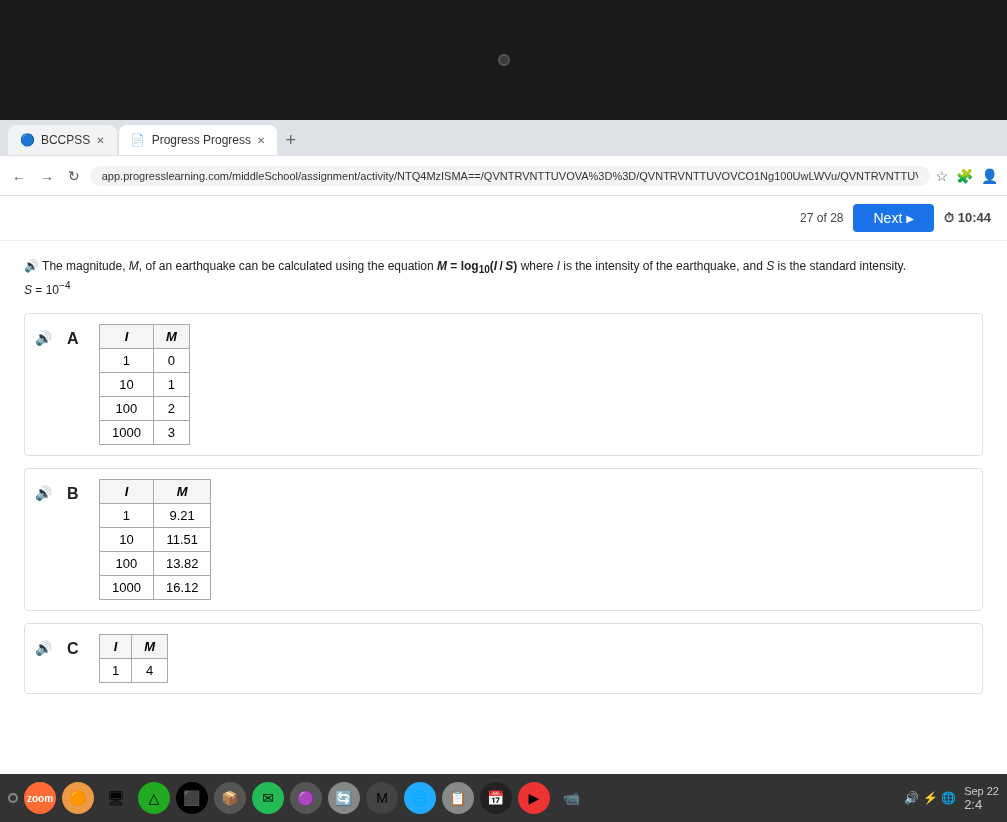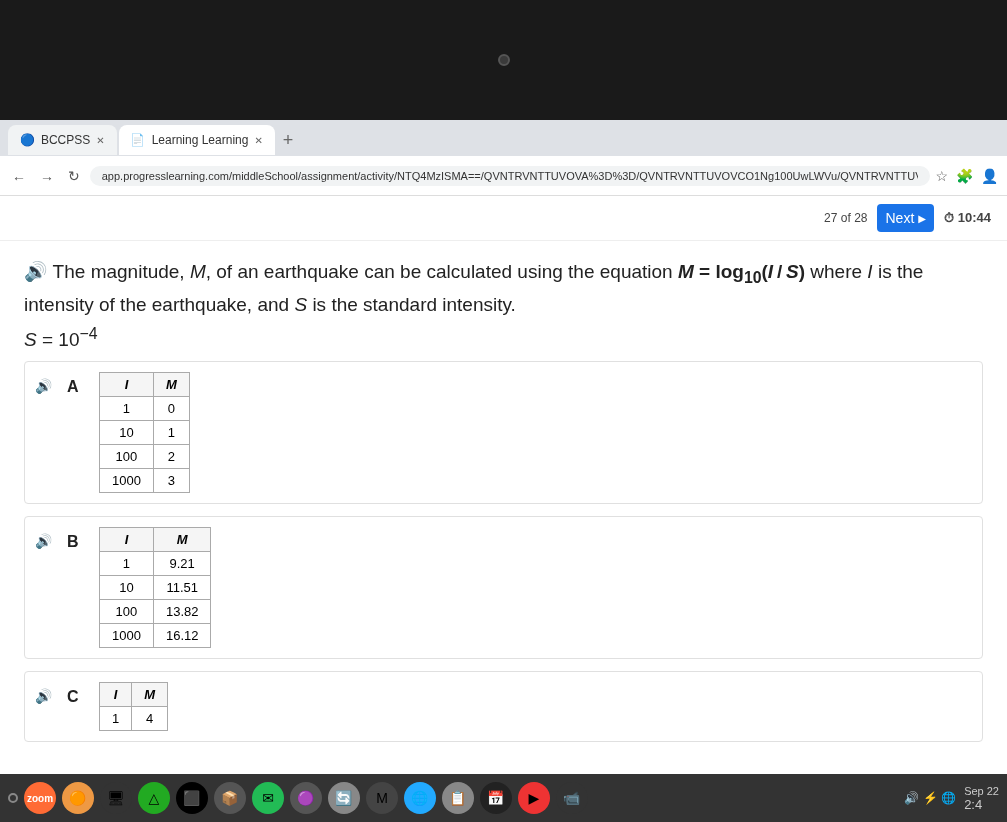--- a/index.html
+++ b/index.html
@@ -129,21 +129,21 @@
       gap: 10px;
     }
     .progress-text {
       font-size: 12px;
       color: #444;
     }
     .next-btn {
       background: #1a73e8;
       color: white;
       border: none;
-      padding: 6px 8px;
+      padding: 6px 20px;
       border-radius: 4px;
       font-size: 14px;
       cursor: pointer;
       display: flex;
       align-items: center;
       gap: 4px;
     }
     .next-btn::after {
       content: '▶';
       font-size: 10px;
@@ -155,24 +155,24 @@
       align-items: center;
       gap: 4px;
       font-weight: bold;
     }
 
     
     .question-area {
       padding: 16px 24px;
     }
     .question-text {
-      font-size: 19px;
+      font-size: 12px;
       color: #222;
       line-height: 1.6;
-      margin-bottom: 6px;
+      margin-bottom: 12px;
     }
     .which-text {
       font-size: 14px;
       color: #222;
       margin-bottom: 16px;
     }
 
     
     .answer-option {
       display: flex;
@@ -272,21 +272,21 @@
 <div class="browser-chrome">
 
   <div class="tab-bar">
     <div class="tab">
       <span>🔵</span>
       <span>BCCPSS</span>
       <span class="tab-close">✕</span>
     </div>
     <div class="tab active">
       <span>📄</span>
-      <span>Learning Learning</span>
+      <span>Progress Progress</span>
       <span class="tab-close">✕</span>
     </div>
     <button class="tab-new">+</button>
   </div>
 
   <div class="address-bar-row">
     <button class="nav-btn">←</button>
     <button class="nav-btn">→</button>
     <button class="nav-btn">↻</button>
     <input class="address-input" type="text" value="app.progresslearning.com/middleSchool/assignment/activity/NTQ4MzISMA==/QVNTRVNTTUVOVA%3D%3D/QVNTRVNTTUVOVCO1Ng100UwLWVu/QVNTRVNTTUVOVCO1N..." style="">

